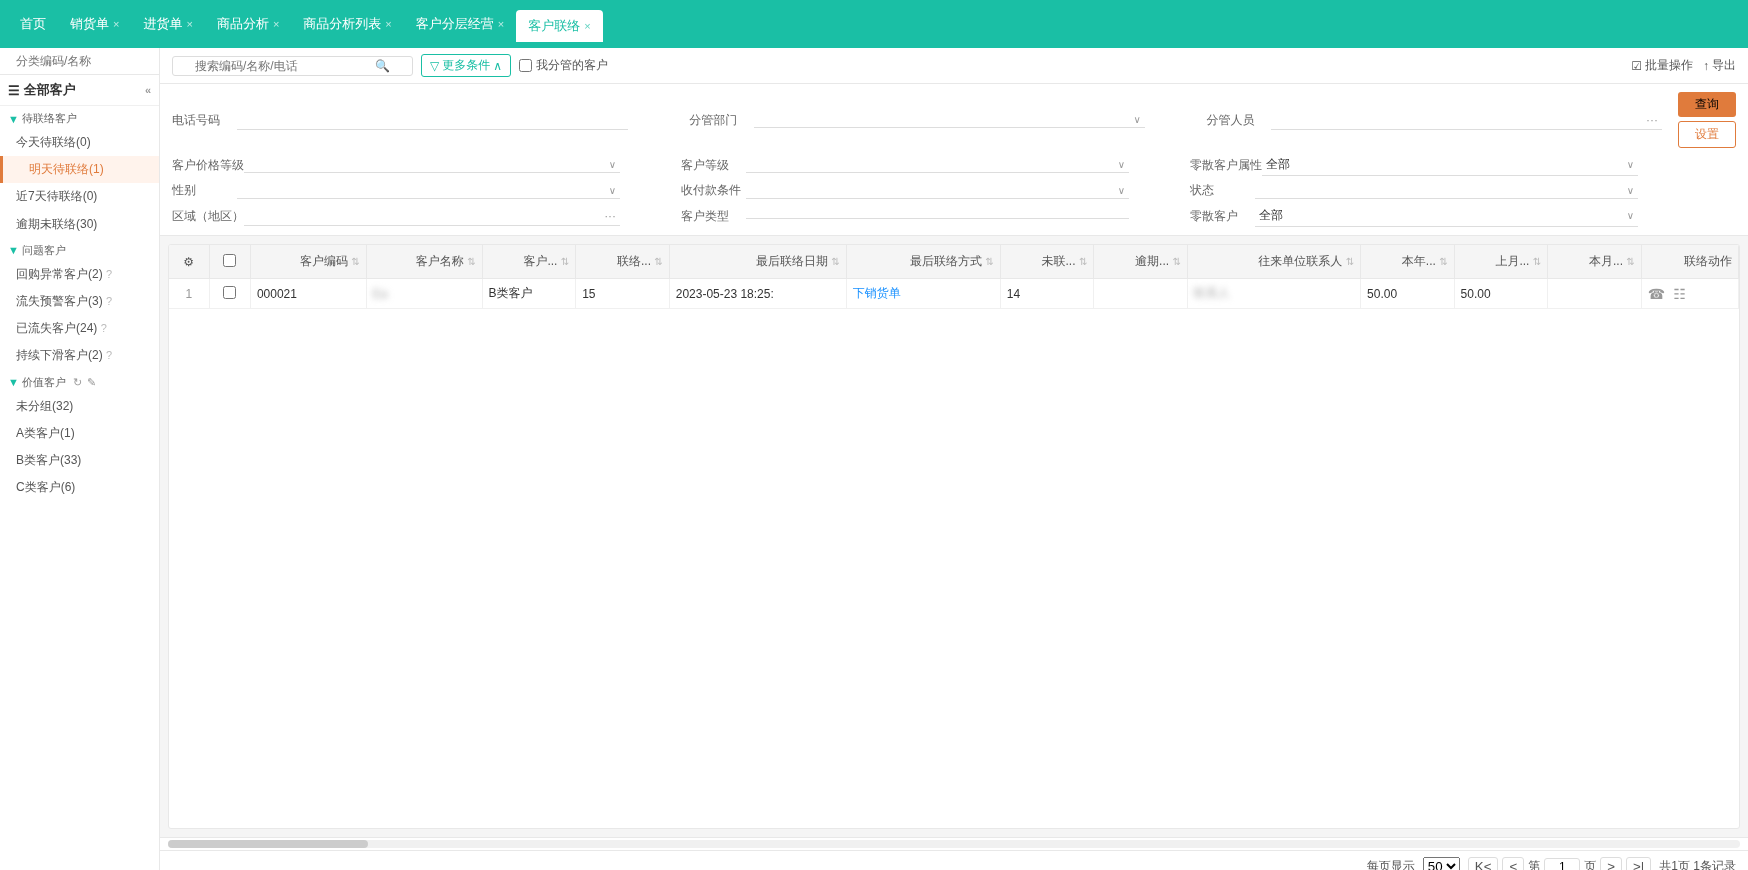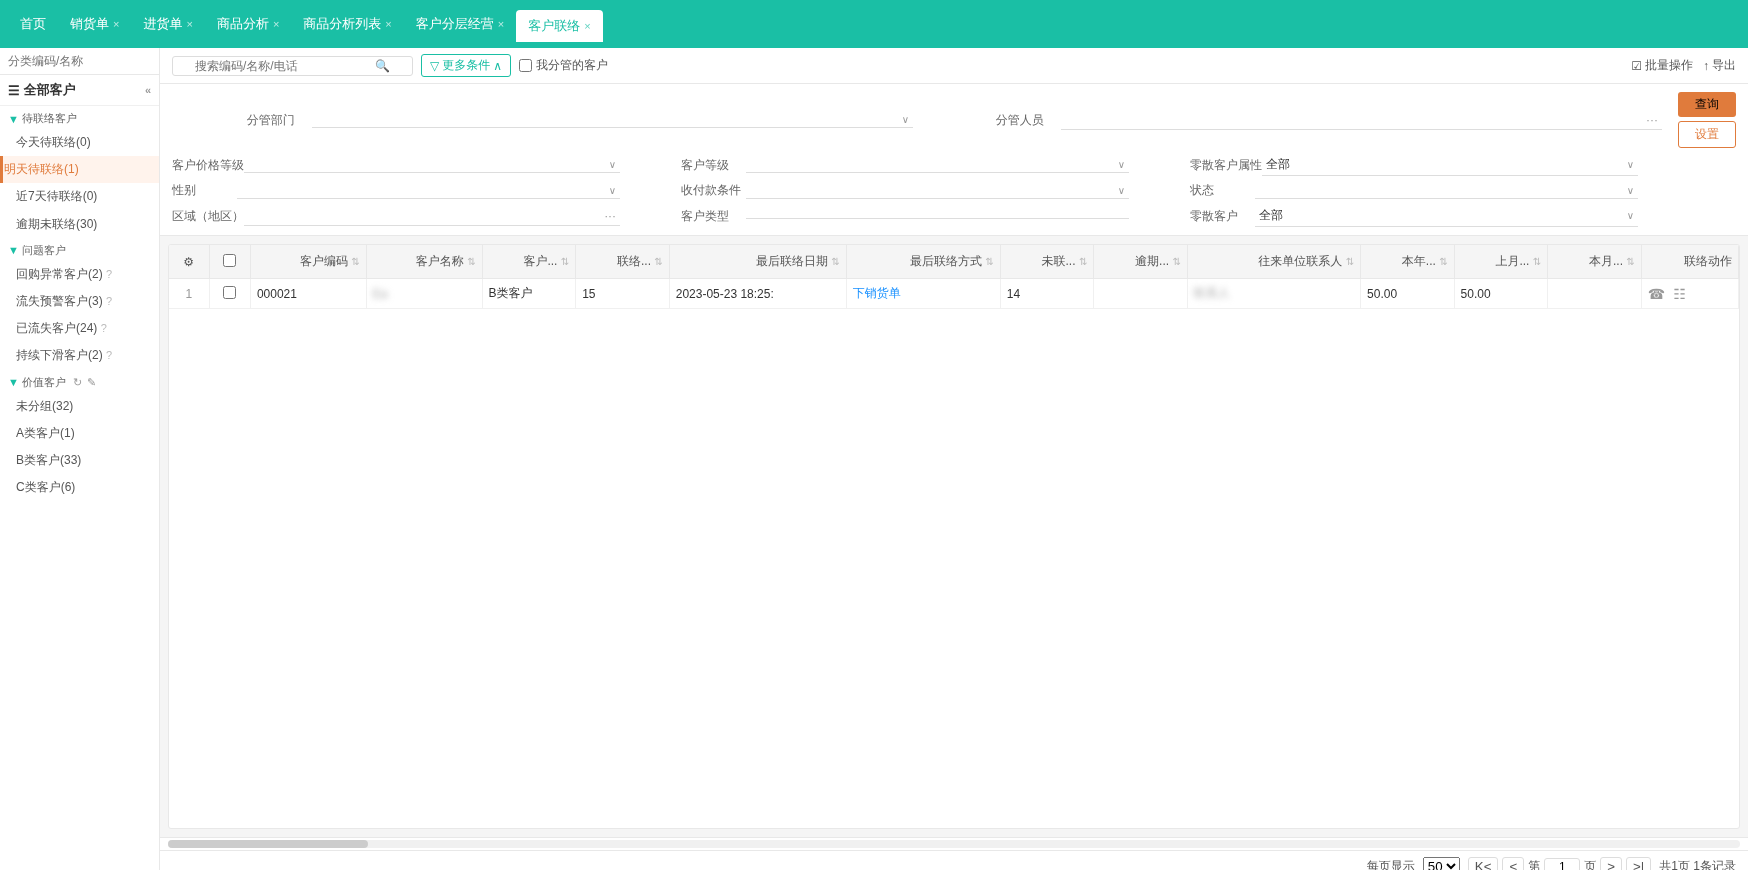--- a/index.html
+++ b/index.html
@@ -9,29 +9,29 @@
     .top-nav { display: flex; align-items: center; background: #1abfa5; height: 48px; padding: 12px 8px; }
     .top-nav .nav-item { color: #fff; padding: 0 12px; height: 36px; line-height: 36px; cursor: pointer; font-size: 13px; white-space: nowrap; display: flex; align-items: center; gap: 4px; }
     .top-nav .nav-item.active { background: #fff; color: #1abfa5; border-radius: 4px 4px 0 0; margin-top: 4px; height: 32px; }
     .top-nav .nav-item .close-x { font-size: 11px; opacity: 0.7; }
 
     
     .main-layout { display: flex; height: calc(870px - 36px); }
 
     
     .sidebar { width: 160px; background: #fff; border-right: 1px solid #e8e8e8; overflow-y: auto; flex-shrink: 0; }
-    .sidebar-search { display: flex; align-items: center; padding: 6px 8px; border-bottom: 1px solid #e8e8e8; }
+    .sidebar-search { display: flex; align-items: center; padding: 6px 16px; border-bottom: 1px solid #e8e8e8; }
     .sidebar-search input { flex: 1; border: none; outline: none; font-size: 12px; color: #666; }
     .sidebar-all { display: flex; align-items: center; padding: 6px 8px; font-weight: bold; font-size: 13px; color: #333; cursor: pointer; border-bottom: 1px solid #f0f0f0; }
     .sidebar-all .collapse-icon { margin-left: auto; color: #999; font-size: 11px; }
 
     .sidebar-group-title { padding: 5px 8px 3px; color: #666; font-size: 11px; display: flex; align-items: center; gap: 3px; }
     .sidebar-group-title .triangle { color: #1abfa5; }
     .sidebar-item { padding: 4px 8px 4px 16px; cursor: pointer; color: #555; font-size: 12px; line-height: 1.6; }
-    .sidebar-item.active { background: #fff3ec; color: #e07b3c; border-left: 3px solid #e07b3c; padding-left: 1px; }
+    .sidebar-item.active { background: #fff3ec; color: #e07b3c; border-left: 3px solid #e07b3c; padding-left: 26px; }
 
     
     .content { flex: 1; display: flex; flex-direction: column; overflow: hidden; }
 
     
     .toolbar { display: flex; align-items: center; padding: 6px 12px; background: #fff; border-bottom: 1px solid #e8e8e8; gap: 8px; }
     .search-box { display: flex; align-items: center; border: 1px solid #ddd; border-radius: 3px; padding: 2px 22px; min-width: 200px; }
     .search-box input { border: none; outline: none; font-size: 12px; color: #999; min-width: 150px; }
     .search-box .search-btn { color: #999; cursor: pointer; }
     .filter-btn { display: flex; align-items: center; gap: 3px; color: #1abfa5; cursor: pointer; font-size: 12px; border: 1px solid #1abfa5; border-radius: 3px; padding: 2px 8px; }
@@ -190,20 +190,24 @@
         </div>
         <div class="export-btn">
           <span>↑</span>
           <span>导出</span>
         </div>
       </div>
     </div>
 
     <div class="filter-panel">
       <div class="filter-row">
+        <div class="filter-item">
+          <span class="filter-label">电话号码</span>
+          <input class="filter-text-input" type="text" style="width: 280px;">
+        </div>
         <div style="flex:0.1"></div>
         <div class="filter-item">
           <span class="filter-label">分管部门</span>
           <div class="filter-select-wrapper" style="width:280px;">
             <span></span>
               <span class="arrow">∨</span>
           </div>
         </div>
         <div style="flex:0.1"></div>
         <div class="filter-item">

